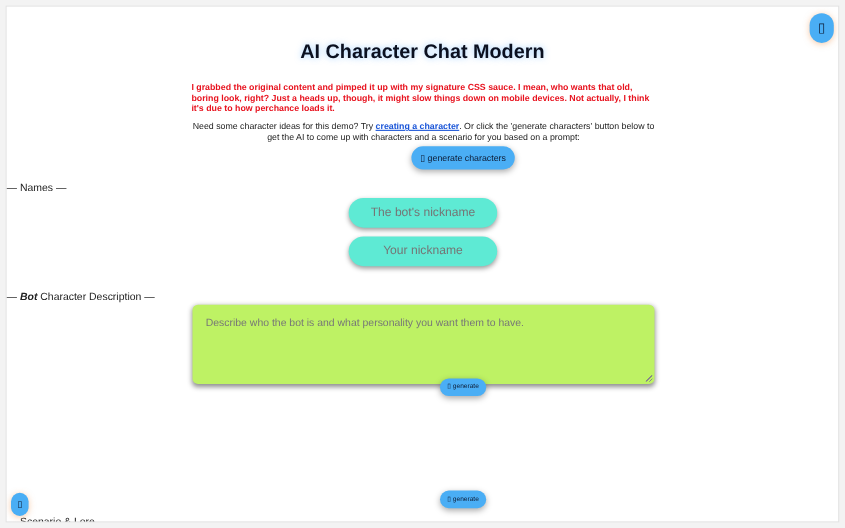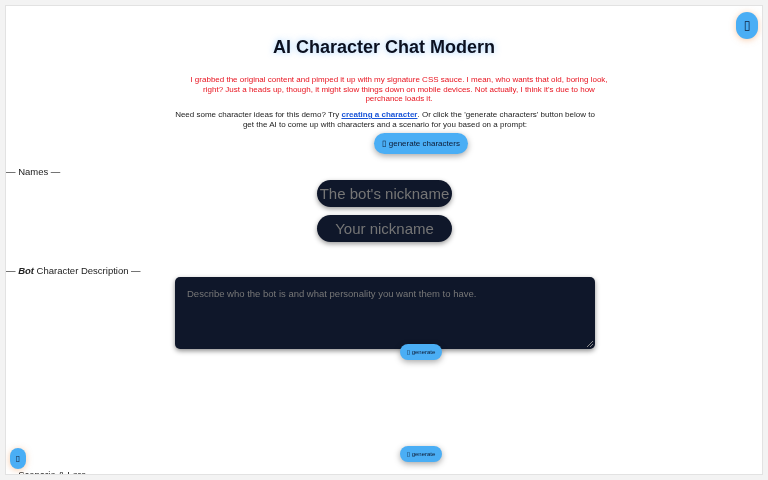--- a/index.html
+++ b/index.html
@@ -14,23 +14,23 @@
       border: 1px solid #e2e2e2;
       overflow: hidden;
     }
     .title {
       position: absolute; left: 0; right: 0; top: 31px;
       text-align: center;
       font-size: 18px; font-weight: bold; color: #0b1020;
       text-shadow: 0 0 6px rgba(80,170,255,0.55);
     }
     .notice {
-      position: absolute; left: 182px; width: 422px; top: 69px;
-      text-align: center; font-size: 8px; line-height: 9.5px;
-      color: #e8131f; font-weight: normal;
+      position: absolute; left: 168px; width: 422px; top: 69px;
+      text-align: left; font-size: 8px; line-height: 9.5px;
+      color: #e8131f; font-weight: bold;
     }
     .intro {
       position: absolute; left: 168px; width: 422px; top: 104px;
       text-align: center; font-size: 8px; line-height: 9.5px;
       color: #222;
     }
     .intro a { color: #1a55d8; text-decoration: underline; font-weight: bold; }
     .pill-btn {
       position: absolute;
       background: #4aaef5; color: #0d1a33;
@@ -40,29 +40,29 @@
       text-align: center; cursor: pointer; margin-left: 36px;
     }
     .gen-chars { left: 332px; top: 127px; width: 94px; height: 21px; font-size: 8px; line-height: 21px; }
     .section-label {
       position: absolute; left: 0; right: 0; 
       font-size: 9.5px; color: #222;
     }
     .section-label b { font-weight: bold; font-style: italic; }
     .name-input {
       position: absolute; left: 311px; width: 135px; height: 27px;
-      border: none; border-radius: 14px; background: #0f172a;
+      border: none; border-radius: 14px; background: #5eead4;
       box-shadow: 0 2px 5px rgba(0,0,0,0.4);
-      text-align: center; font-size: 15px; color: #777;
+      text-align: center; font-size: 11px; color: #777;
       font-family: "Liberation Sans", sans-serif;
       line-height: 27px;
     }
     .desc-box {
       position: absolute; left: 169px; width: 420px; height: 72px;
-      background: #0f172a; border-radius: 5px;
+      background: #bef264; border-radius: 5px;
       box-shadow: 0 2px 5px rgba(0,0,0,0.45);
       padding: 11px 12px; font-size: 9.5px; color: #777;
       font-family: "Liberation Sans", sans-serif;
     }
     .resize {
       position: absolute; right: 2px; bottom: 2px; width: 6px; height: 6px;
       background: linear-gradient(135deg, transparent 45%, #888 45%, #888 55%, transparent 55%, transparent 70%, #888 70%, #888 80%, transparent 80%);
     }
     .gen-small { width: 42px; height: 16px; font-size: 6px; line-height: 16px; left: 358px; }
     .corner-btn {

